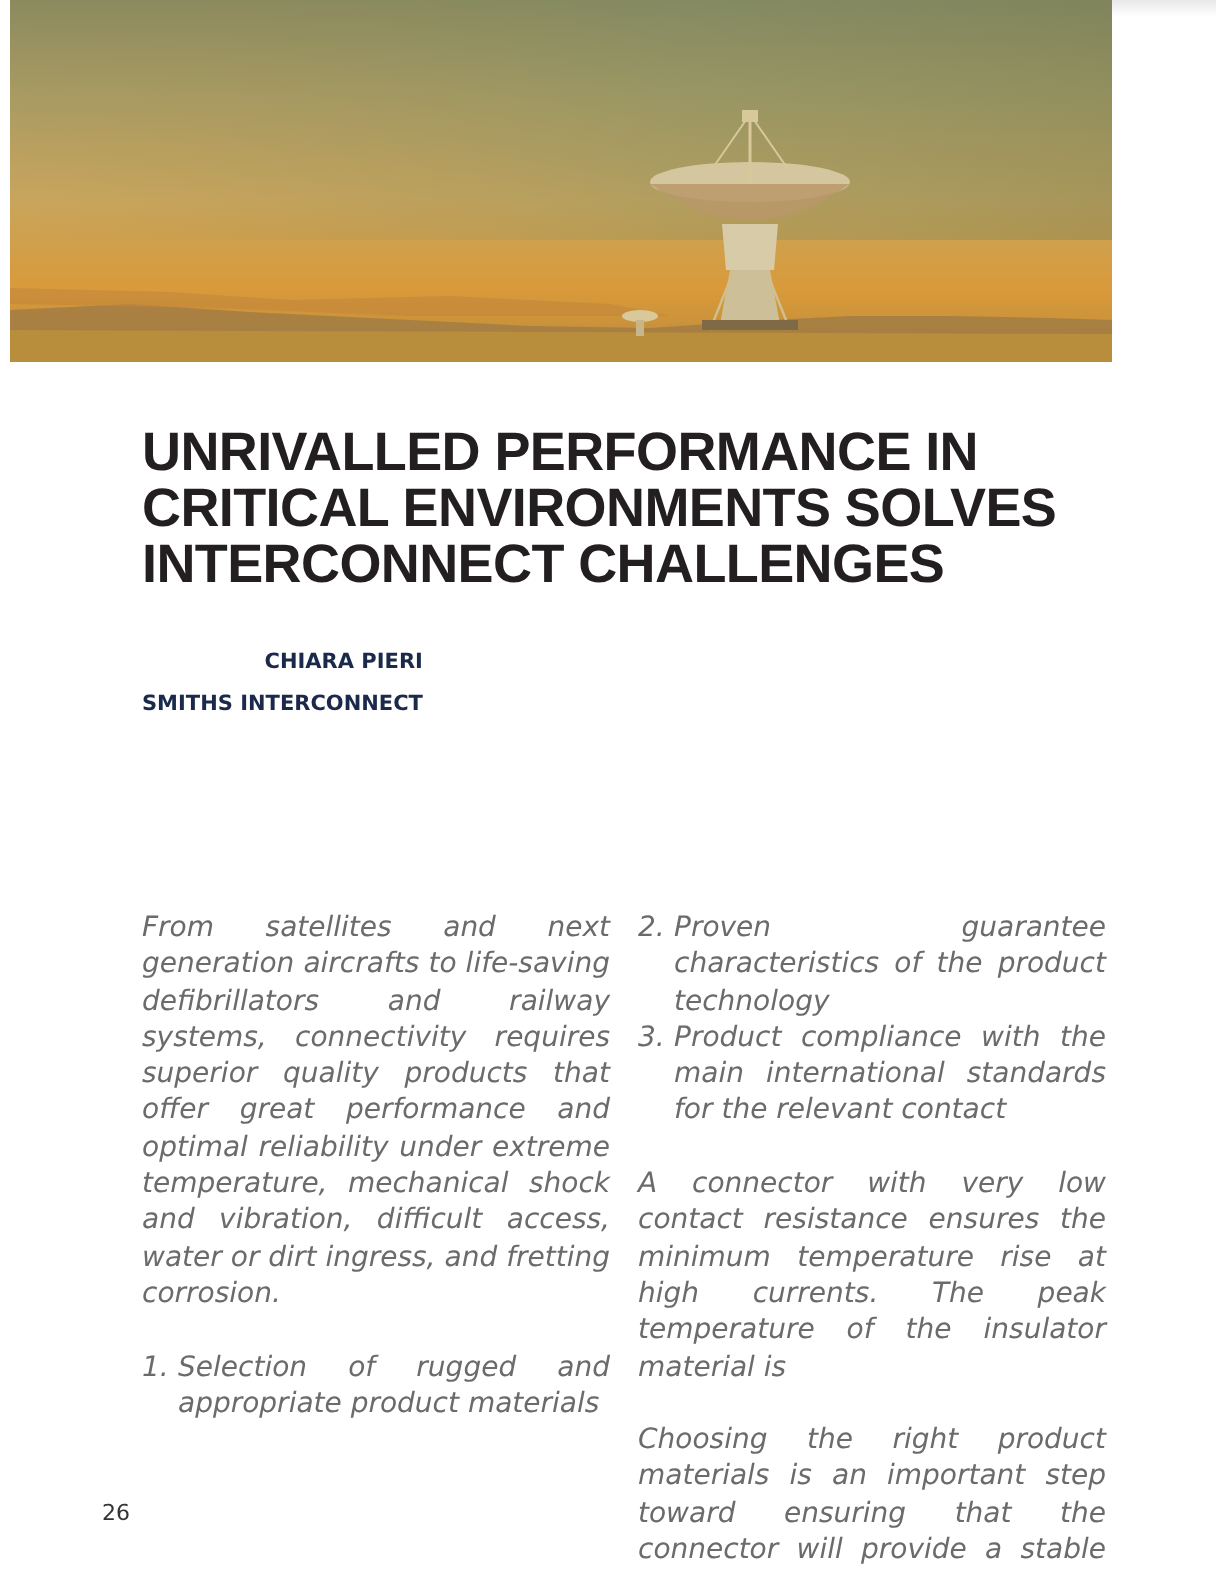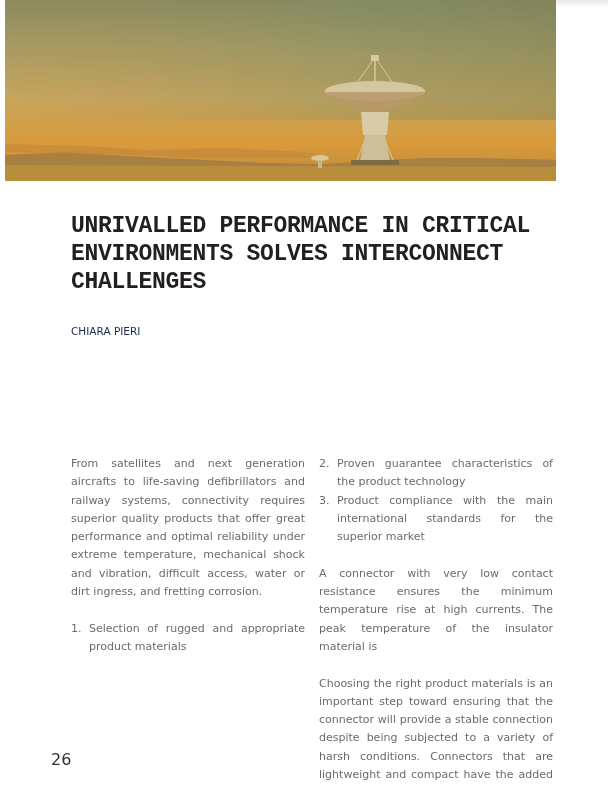--- a/index.html
+++ b/index.html
@@ -4,35 +4,35 @@
   <style>
     html, body { margin:0; padding:0; }
     body { width:608px; height:786px; background:#ffffff; position:relative; overflow:hidden;
       font-family:"Liberation Sans", sans-serif; }
     .topband { position:absolute; left:556px; top:0; width:52px; height:8px;
       background:linear-gradient(#e8e8e8, #ffffff); }
     .hero { position:absolute; left:5px; top:0; width:551px; height:181px; overflow:hidden;
       background:linear-gradient(180deg, #8b8a5f 0%, #a79a62 25%, #c8a55c 55%, #d99a3a 80%, #b98a3a 100%); }
     .hero svg { position:absolute; left:0; top:0; }
     .title { position:absolute; left:71px; top:212px; width:490px; margin:0;
-      font-family:Liberation Mono, monospace; font-weight:bold; font-size:23px; line-height:28px;
+      font-family:Liberation Sans, sans-serif; font-weight:bold; font-size:27px; line-height:28px;
       color:#231f20; letter-spacing:-0.3px; }
     .byline { position:absolute; left:71px; top:321px; margin:0;
-      font-family:"DejaVu Sans", sans-serif; font-weight:normal; font-size:10.5px; line-height:21px;
+      font-family:"DejaVu Sans", sans-serif; font-weight:bold; font-size:10.5px; line-height:21px;
       color:#1b2a4a;text-align:right; }
     .col { position:absolute; top:455px; width:234px; font-family:"DejaVu Sans", sans-serif;
-      font-size:11px; line-height:18.3px; color:#6b6b6b; text-align:justify; }
+      font-size:14px; line-height:18.3px; color:#6b6b6b; text-align:justify;font-style:italic; }
     .col.left { left:71px; }
     .col.right { left:319px; }
     .col p { margin:0 0 18.3px 0; }
     .col ol { margin:0 0 18.3px 0; padding:0; list-style:none; }
     .col li { position:relative; padding-left:18px; }
     .col li .num { position:absolute; left:0; top:0; }
     .pagenum { position:absolute; left:51px; top:750px; font-family:"DejaVu Sans", sans-serif;
-      font-size:16px; color:#333; }
+      font-size:11px; color:#333; }
   </style>
 </head>
 <body>
 
 <div class="topband"></div>
 
 <div class="hero">
   <svg width="551" height="181" viewBox="0 0 551 181">
     <defs>
       <linearGradient id="g1" x1="0" y1="0" x2="1" y2="0">
@@ -63,40 +63,41 @@
     <line x1="350" y1="165" x2="362" y2="135" stroke="#d0c090" stroke-width="1.2"></line>
     <line x1="390" y1="165" x2="378" y2="135" stroke="#d0c090" stroke-width="1.2"></line>
     <rect x="346" y="160" width="48" height="5" fill="#7f6a45"></rect>
   </svg>
 </div>
 
 <h1 class="title">UNRIVALLED PERFORMANCE IN CRITICAL ENVIRONMENTS SOLVES INTERCONNECT CHALLENGES</h1>
 
 <div class="byline">
   <div>CHIARA PIERI</div>
+  <div>SMITHS INTERCONNECT</div>
 </div>
 
 <div class="col left">
   <p>From satellites and next generation aircrafts to life-saving defibrillators and railway systems, connectivity requires superior quality products that offer great performance and optimal reliability under extreme temperature, mechanical shock and vibration, difficult access, water or dirt ingress, and fretting corrosion.</p>
   <ol>
     <li>
       <span class="num">1.</span>
       <span>Selection of rugged and appropriate product materials</span>
     </li>
   </ol>
 </div>
 
 <div class="col right">
   <ol>
     <li>
       <span class="num">2.</span>
       <span>Proven guarantee characteristics of the product technology</span>
     </li>
     <li>
       <span class="num">3.</span>
-      <span>Product compliance with the main international standards for the superior market</span>
+      <span>Product compliance with the main international standards for the relevant contact</span>
     </li>
   </ol>
   <p>A connector with very low contact resistance ensures the minimum temperature rise at high currents. The peak temperature of the insulator material is</p>
   <p>Choosing the right product materials is an important step toward ensuring that the connector will provide a stable connection despite being subjected to a variety of harsh conditions. Connectors that are lightweight and compact have the added benefits of cost- and space-savings.</p>
 </div>
 
 <div class="pagenum">26</div>
 
 </body></html>

